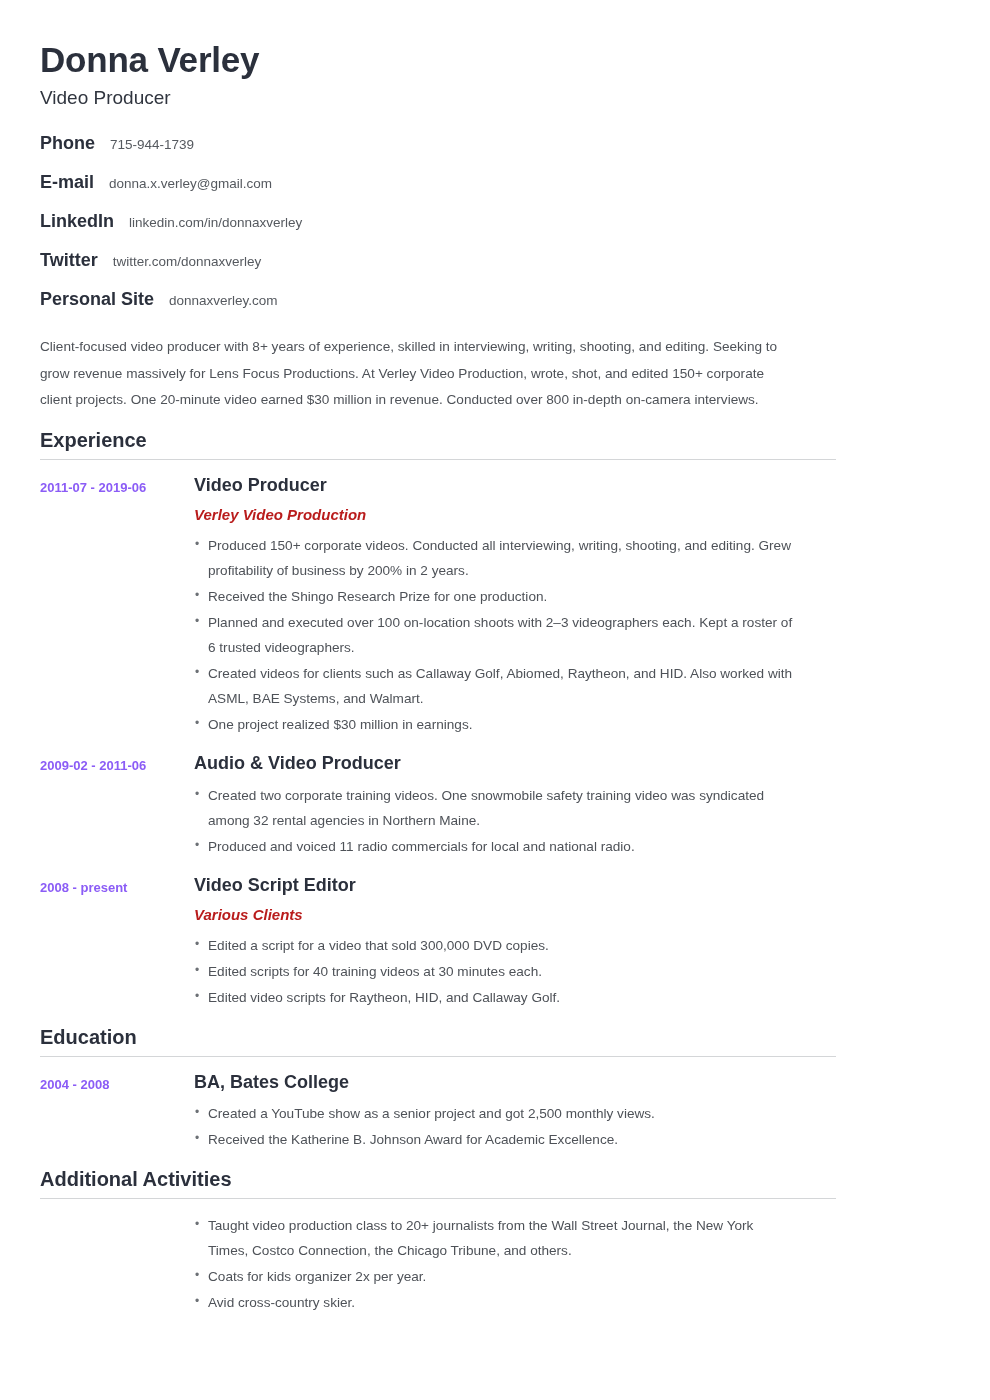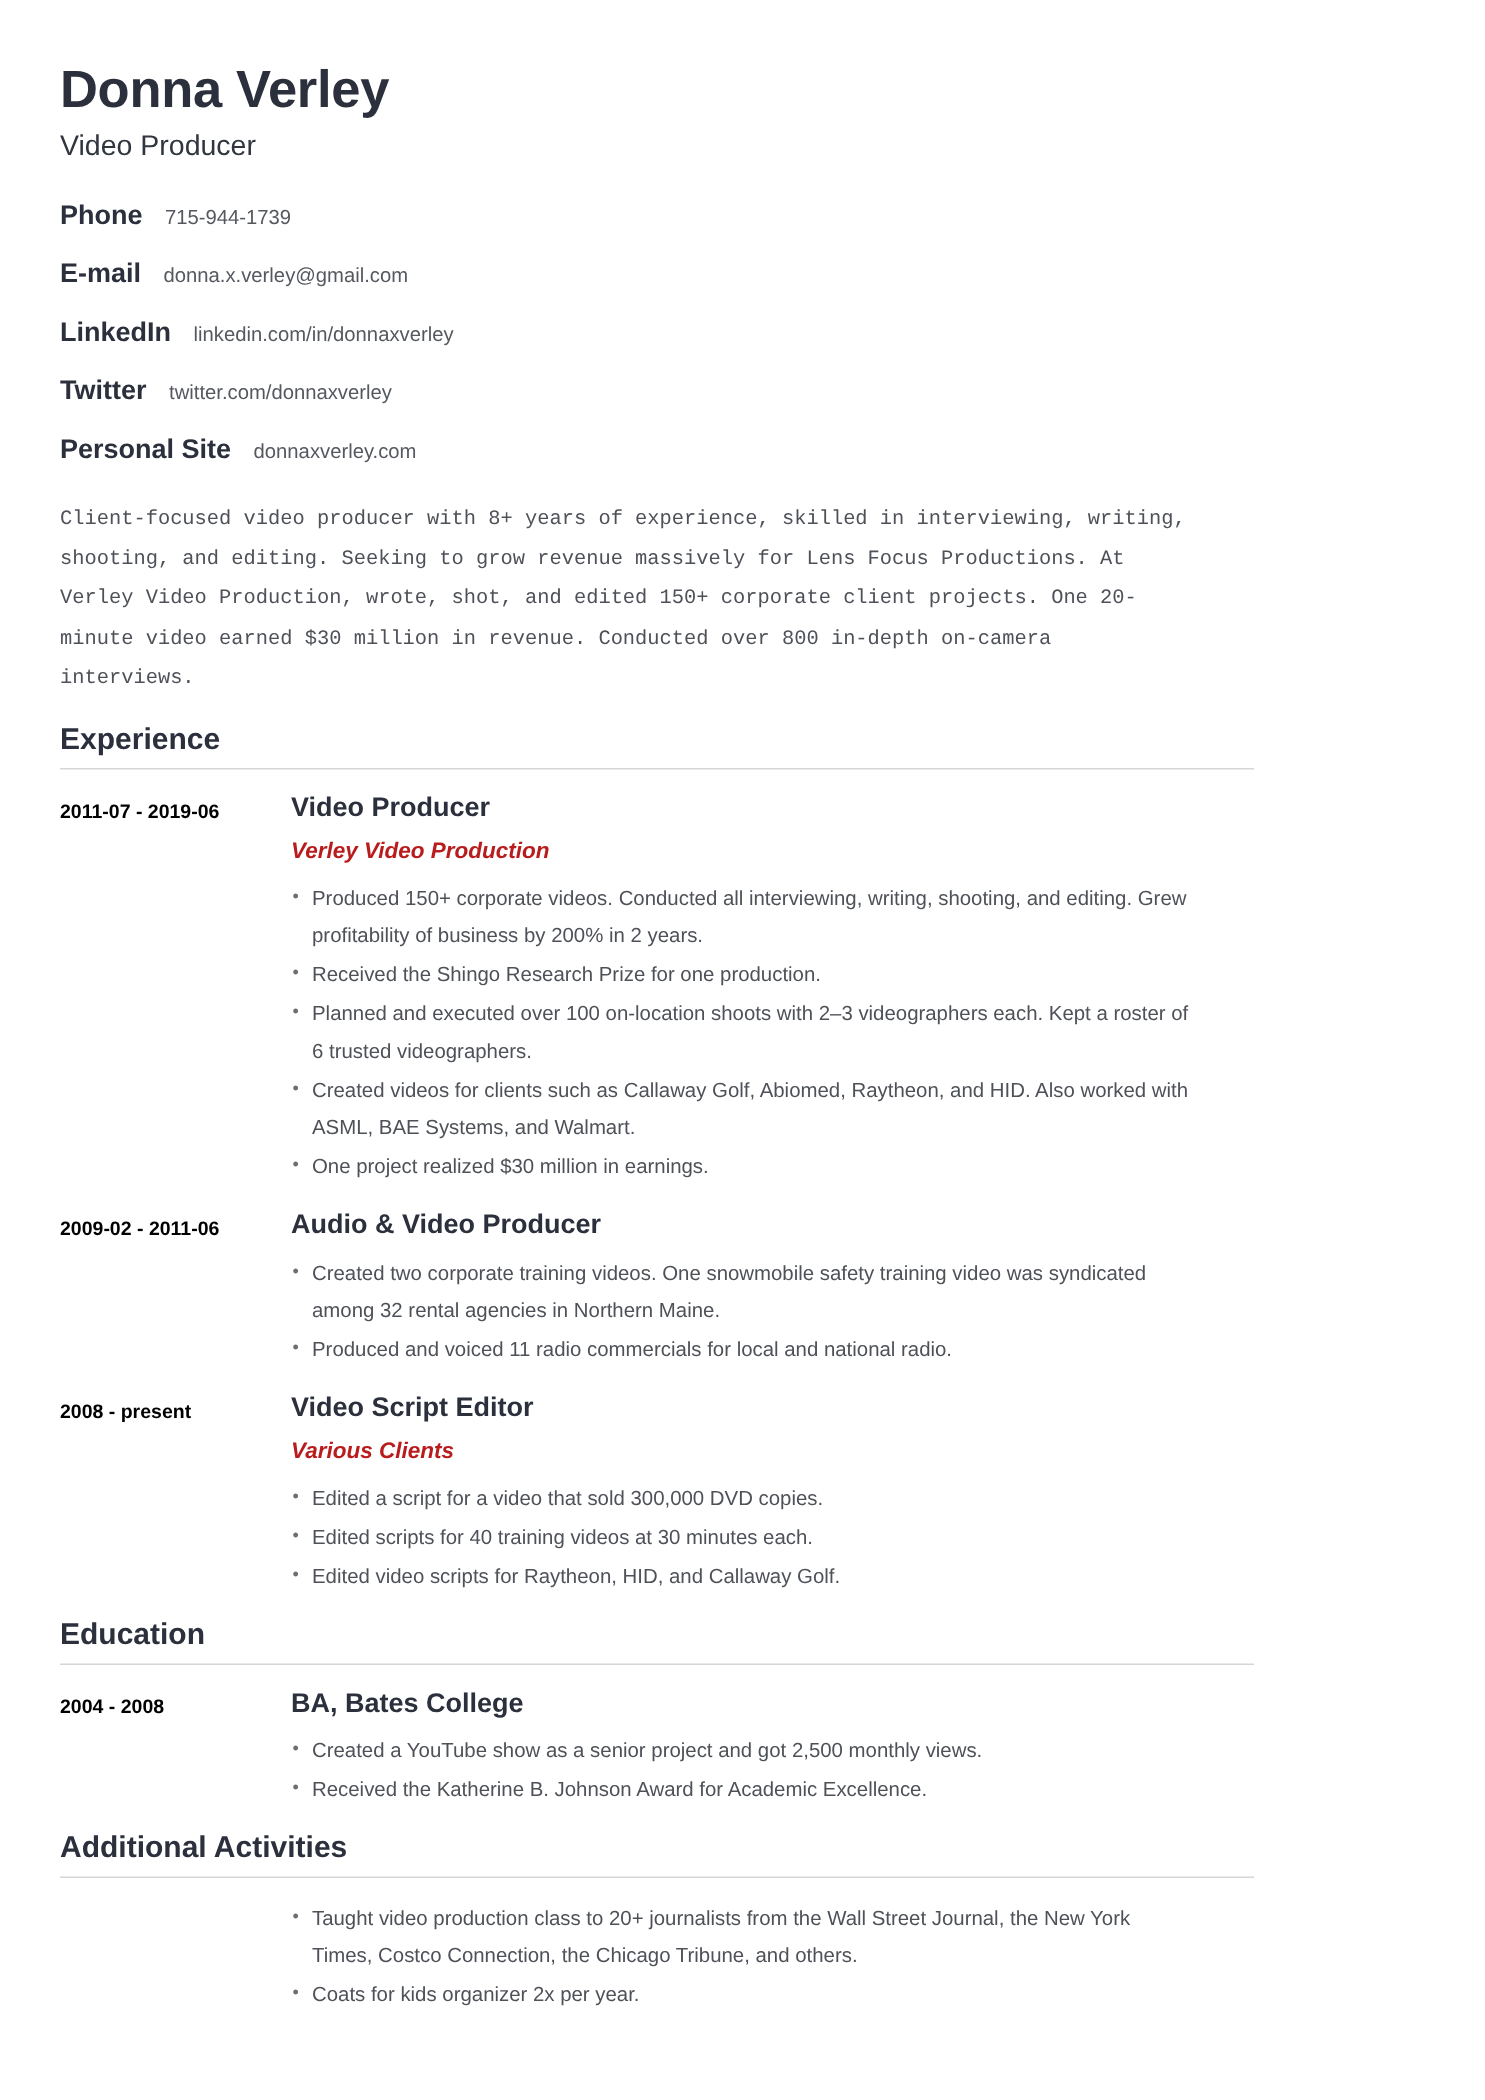--- a/index.html
+++ b/index.html
@@ -64,21 +64,20 @@
     margin-left: 15px;
   }
 
   
   .summary {
     font-size: 13.6px;
     line-height: 1.95;
     color: #4e5258;
     margin: 0 0 14px 0;
     text-align: left;
-    font-family: Liberation Mono, monospace;
   }
 
   
   .section {
     margin-top: 10px;
   }
   .section-heading {
     font-size: 20px;
     font-weight: bold;
     color: #2b303c;
@@ -96,21 +95,21 @@
   .entry {
     display: flex;
     align-items: flex-start;
     margin-bottom: 14px;
   }
   .entry-dates {
     width: 154px;
     min-width: 154px;
     font-size: 13px;
     font-weight: bold;
-    color: #000000;
+    color: #8b5cf6;
     line-height: 1.5;
     padding-top: 4px;
   }
   .entry-body {
     flex: 1;
   }
   .entry-title {
     font-size: 18px;
     font-weight: bold;
     color: #2b303c;
@@ -229,19 +228,20 @@
   <div class="section">
     <h2 class="section-heading">Additional Activities</h2>
     <hr class="section-rule">
     <div id="additional-entries">
         <div class="entry">
           <div class="entry-dates"></div>
           <div class="entry-body">
             <ul class="bullets">
               <li class="bullet">Taught video production class to 20+ journalists from the Wall Street Journal, the New York Times, Costco Connection, the Chicago Tribune, and others.</li>
               <li class="bullet">Coats for kids organizer 2x per year.</li>
+              <li class="bullet">Avid cross-country skier.</li>
             </ul>
           </div>
         </div>
       </div>
   </div>
 
 </div>
 
 </body></html>

